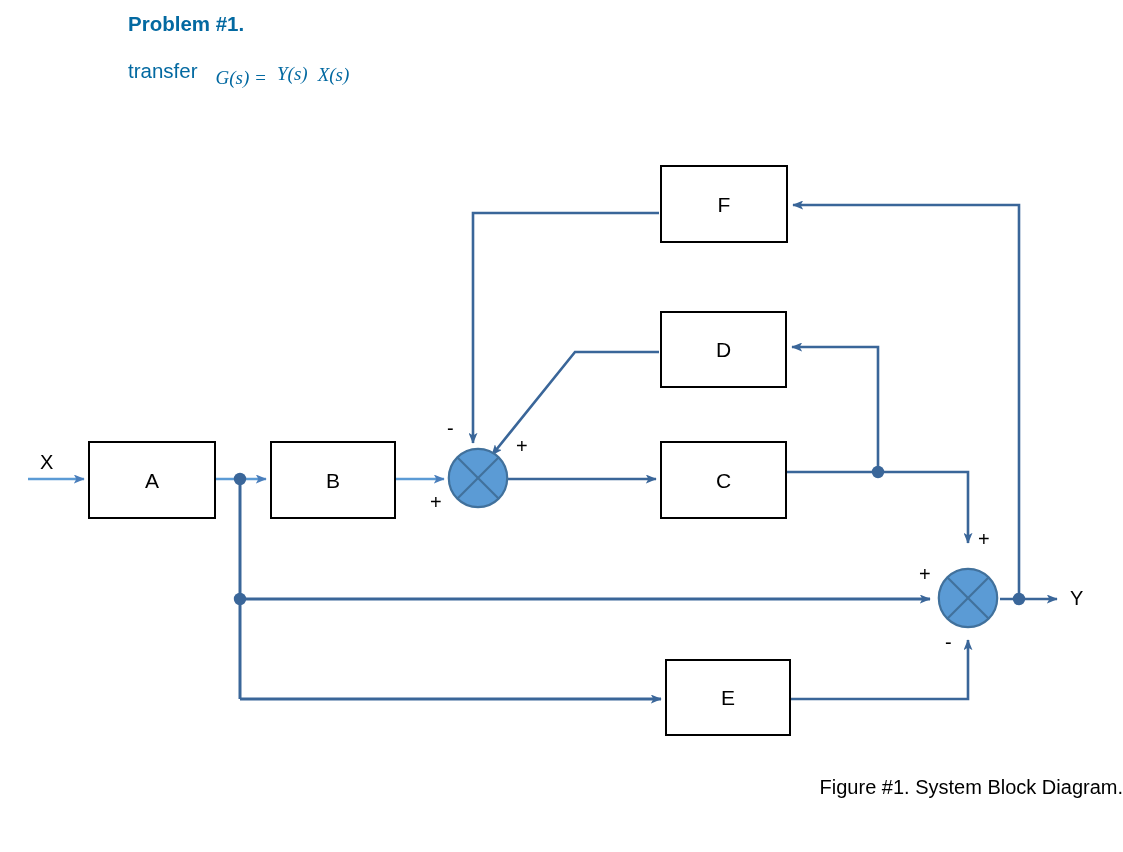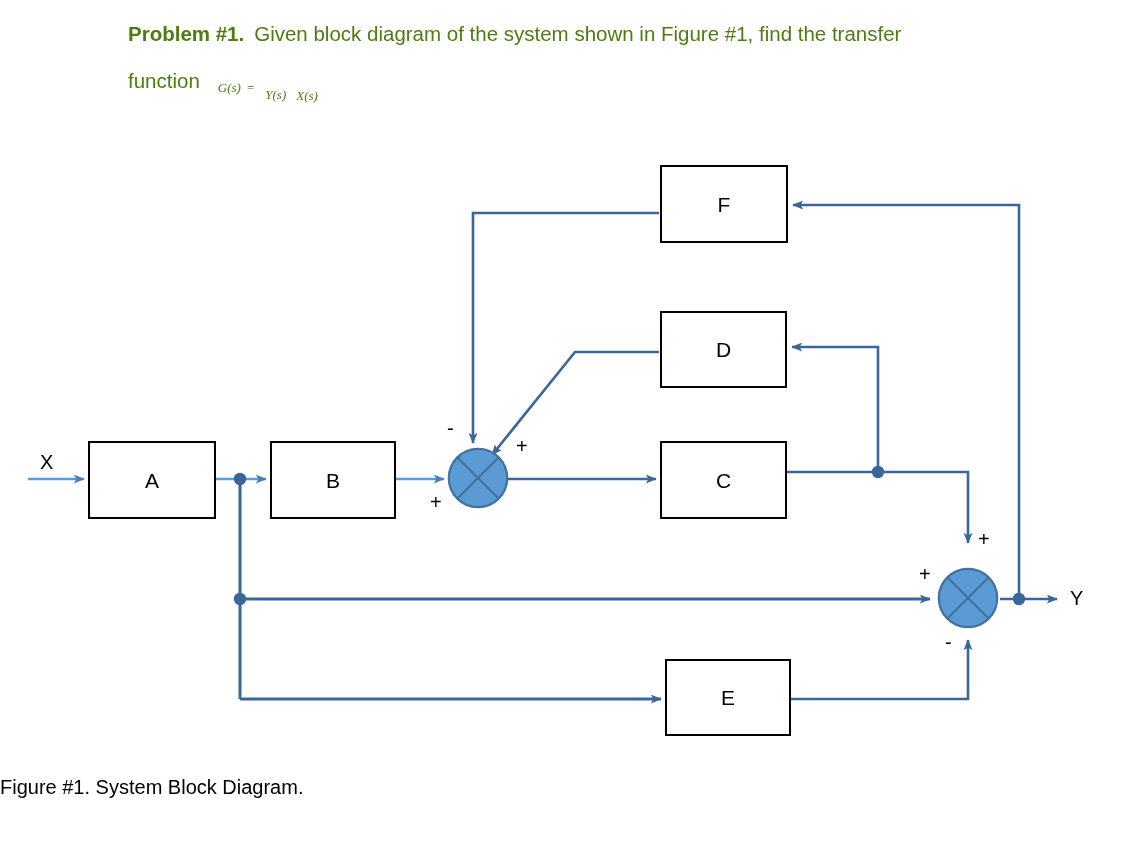--- a/index.html
+++ b/index.html
@@ -14,46 +14,46 @@
     position: relative;
     overflow: hidden;
     font-family: "Liberation Sans", sans-serif;
     color: #000000;
   }
 
   
   #problem-statement {
     position: absolute;
     left: 128px;
-    top: 18px;
+    top: 8px;
     width: 830px;
     font-size: 20.5px;
     line-height: 30px;
-    color: #4d7c0f;
+    color: #0369a1;
   }
   #problem-statement .line {
     display: flex;
     align-items: center;
     white-space: nowrap;
   }
   #problem-statement .line1 { height: 32px; }
   #problem-statement .line2 { height: 58px; margin-top: 2px; }
   .prob-label {
     font-weight: bold;
     margin-right: 10px;
   }
   .prob-word { margin-right: 6px; }
 
   
   .math {
     display: inline-flex;
-    align-items: flex-end;
+    align-items: flex-start;
     font-family: "Liberation Serif", serif;
     font-style: italic;
-    font-size: 13px;
+    font-size: 19px;
     margin: 14px 8px 0 12px;
   }
   .math .gs { margin-right: 6px; }
   .math .eq { font-style: normal; margin-right: 6px; }
   .frac {
     display: inline-flex;
     flex-direction: row;
     align-items: center;
     vertical-align: middle;
     line-height: 1.05;
@@ -124,35 +124,34 @@
     line-height: 1;
     color: #000;
   }
 
   
   #figure-caption {
     position: absolute;
     left: 0;
     top: 776px;
     width: 1123px;
-    text-align: left;
+    text-align: right;
     font-size: 20px;
     color: #000;
   }
 </style>
 </head>
 <body>
 
 <div id="problem-statement">
   <div class="line line1">
     <span class="prob-label">Problem #1.</span>
-    <span class="prob-text">Given block diagram of the system shown in Figure #1, find the transfer</span>
   </div>
   <div class="line line2">
-    <span class="prob-word">function</span>
+    <span class="prob-word">transfer</span>
     <span class="math">
       <span class="gs">G(s)</span>
       <span class="eq">=</span>
       <span class="frac">
         <span class="num">Y(s)</span>
         <span class="bar"></span>
         <span class="den">X(s)</span>
       </span>
     </span>
   </div>

